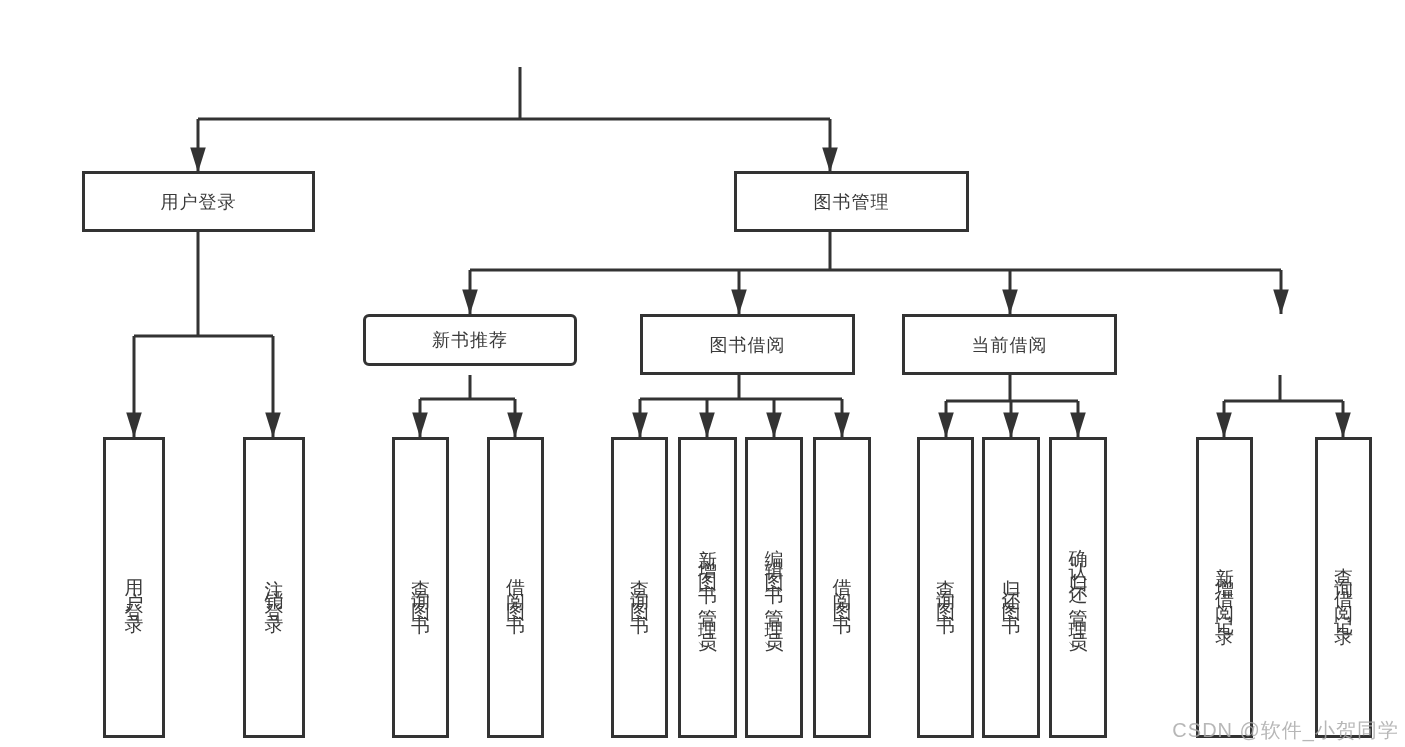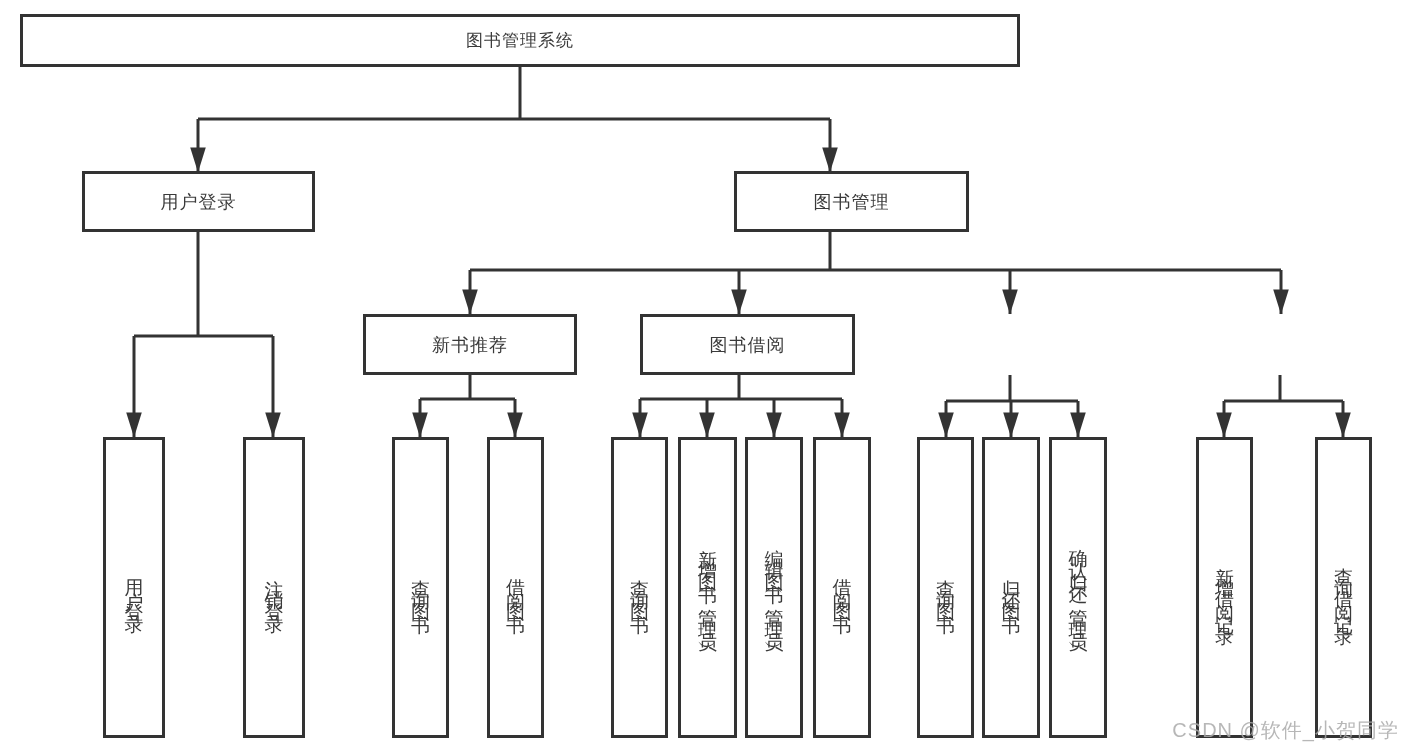--- a/index.html
+++ b/index.html
@@ -98,36 +98,36 @@
       <line x1="774" y1="399" x2="774" y2="437"></line>
       <line x1="842" y1="399" x2="842" y2="437"></line>
       <line x1="946" y1="401" x2="946" y2="437"></line>
       <line x1="1011" y1="401" x2="1011" y2="437"></line>
       <line x1="1078" y1="401" x2="1078" y2="437"></line>
       <line x1="1224" y1="401" x2="1224" y2="437"></line>
       <line x1="1343" y1="401" x2="1343" y2="437"></line>
     </g>
   </svg>
 
-  <div class="hbox" style="left:20px; top:14px; width:1000px; height:53px; font-size:17px;">
-    <span>图书管理系统</span>
-  </div>
 
   <div class="hbox" style="left:82px; top:171px; width:233px; height:61px;">
     <span>用户登录</span>
   </div>
   <div class="hbox" style="left:712px; top:171px; width:235px; height:61px;margin-left:22px;">
     <span>图书管理</span>
   </div>
 
-  <div class="hbox" style="left:363px; top:314px; width:214px; height:61px;">
+  <div class="hbox" style="left:363px; top:314px; width:214px; height:52px;border-radius:6px;">
     <span>新书推荐</span>
   </div>
   <div class="hbox" style="left:632px; top:314px; width:215px; height:61px;margin-left:8px;">
     <span>图书借阅</span>
+  </div>
+  <div class="hbox" style="left:902px; top:314px; width:215px; height:61px;">
+    <span>当前借阅</span>
   </div>
 
   <div class="leaf" style="left:103px; width:62px;">
     <span>用户登录</span>
   </div>
   <div class="leaf" style="left:243px; width:62px;">
     <span>注销登录</span>
   </div>
 
   <div class="leaf" style="left:392px; width:57px;">

